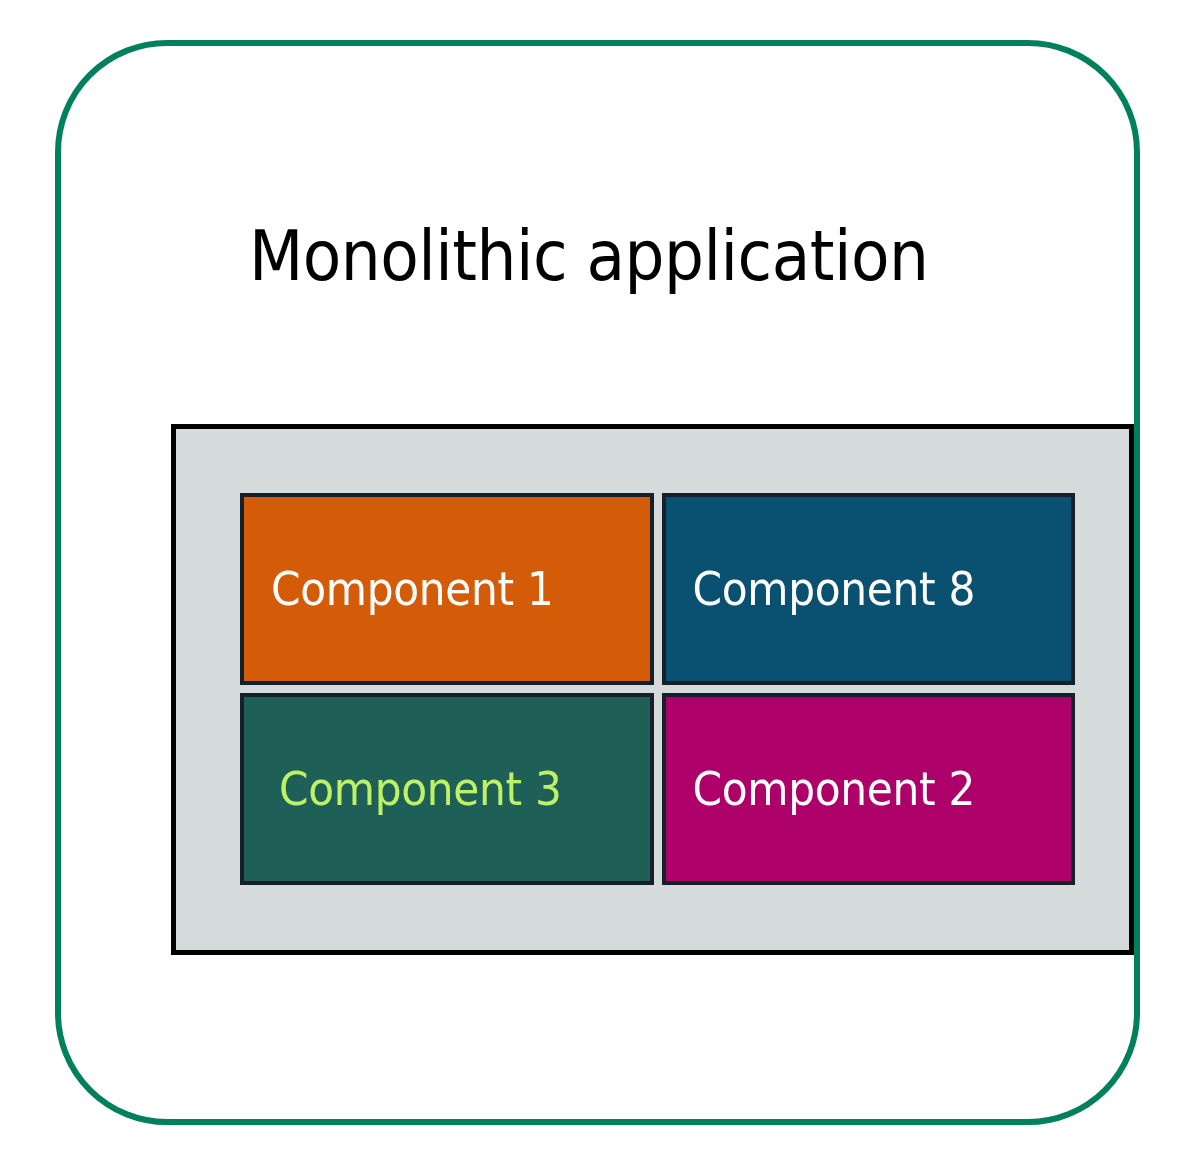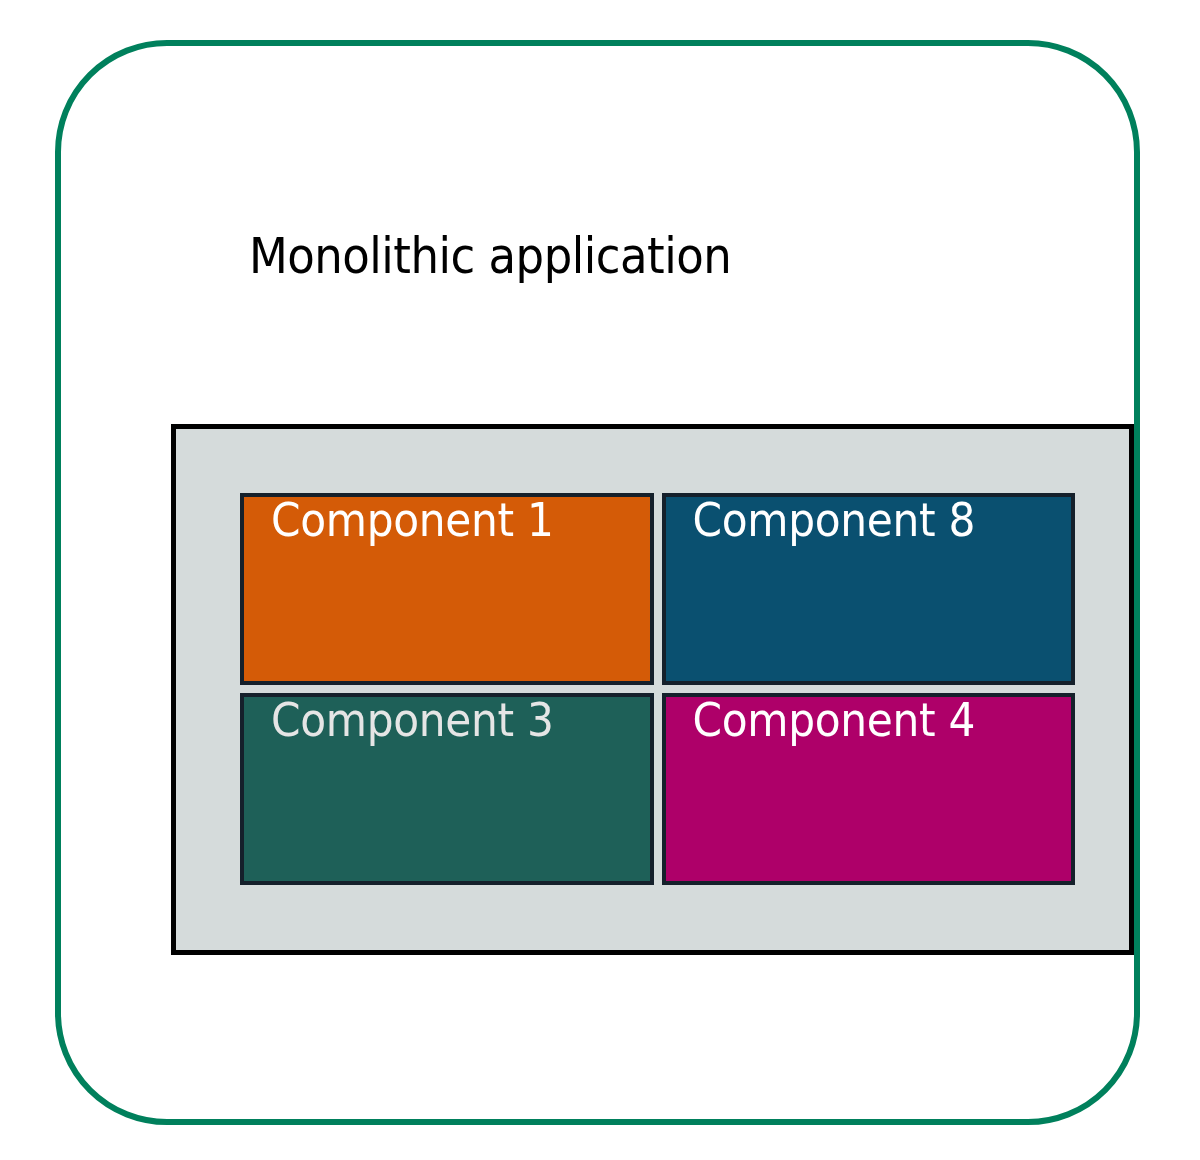--- a/index.html
+++ b/index.html
@@ -36,21 +36,21 @@
 
   
   #app-title {
     position: absolute;
     left: 188px;
     top: 160px;
     width: 860px;
     height: 100px;
     color: #000000;
     font-family: "DejaVu Sans Condensed", "Liberation Sans Narrow", "Liberation Sans", sans-serif;
-    font-size: 50px;
+    font-size: 70px;
     font-weight: 400;
     letter-spacing: -0.5px;
     line-height: 100px;
     white-space: nowrap;
   }
 
   
   #monolith-container {
     position: absolute;
     left: 110px;
@@ -72,20 +72,21 @@
     display: grid;
     grid-template-columns: 1fr 1fr;
     grid-template-rows: 1fr 1fr;
     gap: 8px 9px;
   }
 
   .component-box {
     box-sizing: border-box;
     border: 4px solid #15202B;
     display: flex;
+    align-items: center;
     justify-content: flex-start;
     overflow: hidden;
   }
 
   .component-label {
     color: #ffffff;
     font-family: "DejaVu Sans Condensed", "Liberation Sans Narrow", "Liberation Sans", sans-serif;
     font-size: 47px;
     font-weight: 400;
     letter-spacing: -0.3px;
@@ -110,23 +111,23 @@
 
         <div class="component-box" style="background: rgb(212, 91, 7); border-color: rgb(21, 32, 43);">
           <span class="component-label" style="color: rgb(255, 255, 255);">Component 1</span>
         </div>
 
         <div class="component-box" style="background: rgb(10, 80, 112); border-color: rgb(21, 32, 43);">
           <span class="component-label" style="color: rgb(255, 255, 255);">Component 8</span>
         </div>
 
         <div class="component-box" style="background: rgb(30, 96, 88); border-color: rgb(21, 32, 43);">
-          <span class="component-label" style="color: #e5e5e5;">Component 3</span>
+          <span class="component-label" style="color: #bef264; margin-left: 8px;">Component 3</span>
         </div>
 
         <div class="component-box" style="background: rgb(174, 0, 105); border-color: rgb(21, 32, 43);">
-          <span class="component-label" style="color: rgb(255, 255, 255);">Component 4</span>
+          <span class="component-label" style="color: rgb(255, 255, 255);">Component 2</span>
         </div>
 
       </div>
     </div>
   </div>
 </div>
 
 </body></html>

